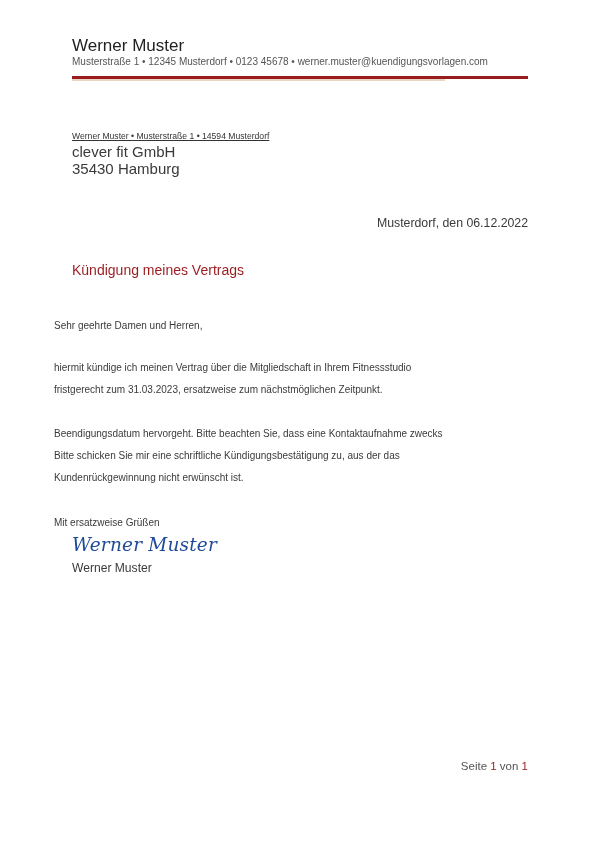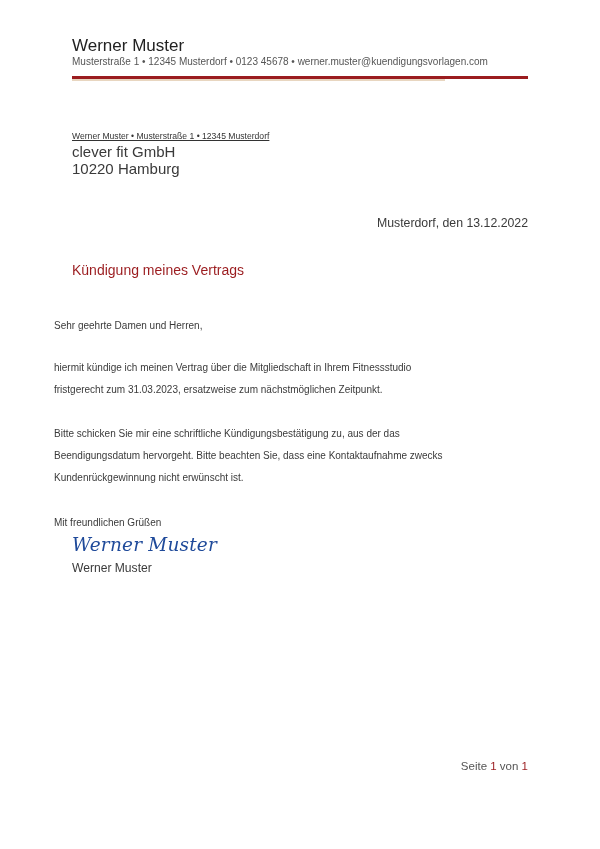--- a/index.html
+++ b/index.html
@@ -90,43 +90,43 @@
     .page-footer .num { color: #9b1c1f; }
   </style>
 </head>
 <body>
 
 <div class="abs sender-name">Werner Muster</div>
 <div class="abs sender-line">Musterstraße 1 • 12345 Musterdorf • 0123 45678 • werner.muster@kuendigungsvorlagen.com</div>
 <div class="abs rule-red"></div>
 <div class="abs rule-beige"></div>
 
-<div class="abs return-address">Werner Muster • Musterstraße 1 • 12345 Musterdorf</div>
+<div class="abs return-address">Werner Muster • Musterstraße 1 • 14594 Musterdorf</div>
 
 <div class="abs recipient">
   <div>clever fit GmbH</div>
-  <div>10220 Hamburg</div>
+  <div>35430 Hamburg</div>
 </div>
 
-<div class="abs date">Musterdorf, den 13.12.2022</div>
+<div class="abs date">Musterdorf, den 06.12.2022</div>
 
 <div class="abs subject">Kündigung meines Vertrags</div>
 
 <div class="abs body-text salutation">Sehr geehrte Damen und Herren,</div>
 
 <div class="abs body-text para1">
   <div>hiermit kündige ich meinen Vertrag über die Mitgliedschaft in Ihrem Fitnessstudio</div>
   <div>fristgerecht zum 31.03.2023, ersatzweise zum nächstmöglichen Zeitpunkt.</div>
 </div>
 
 <div class="abs body-text para2">
+  <div>Beendigungsdatum hervorgeht. Bitte beachten Sie, dass eine Kontaktaufnahme zwecks</div>
   <div>Bitte schicken Sie mir eine schriftliche Kündigungsbestätigung zu, aus der das</div>
-  <div>Beendigungsdatum hervorgeht. Bitte beachten Sie, dass eine Kontaktaufnahme zwecks</div>
   <div>Kundenrückgewinnung nicht erwünscht ist.</div>
 </div>
 
-<div class="abs body-text closing">Mit freundlichen Grüßen</div>
+<div class="abs body-text closing">Mit ersatzweise Grüßen</div>
 
 <div class="abs signature">Werner Muster</div>
 
 <div class="abs signer">Werner Muster</div>
 
 <div class="abs page-footer"><span>Seite</span> <span class="num">1</span> <span>von</span> <span class="num">1</span></div>
 
 </body></html>

